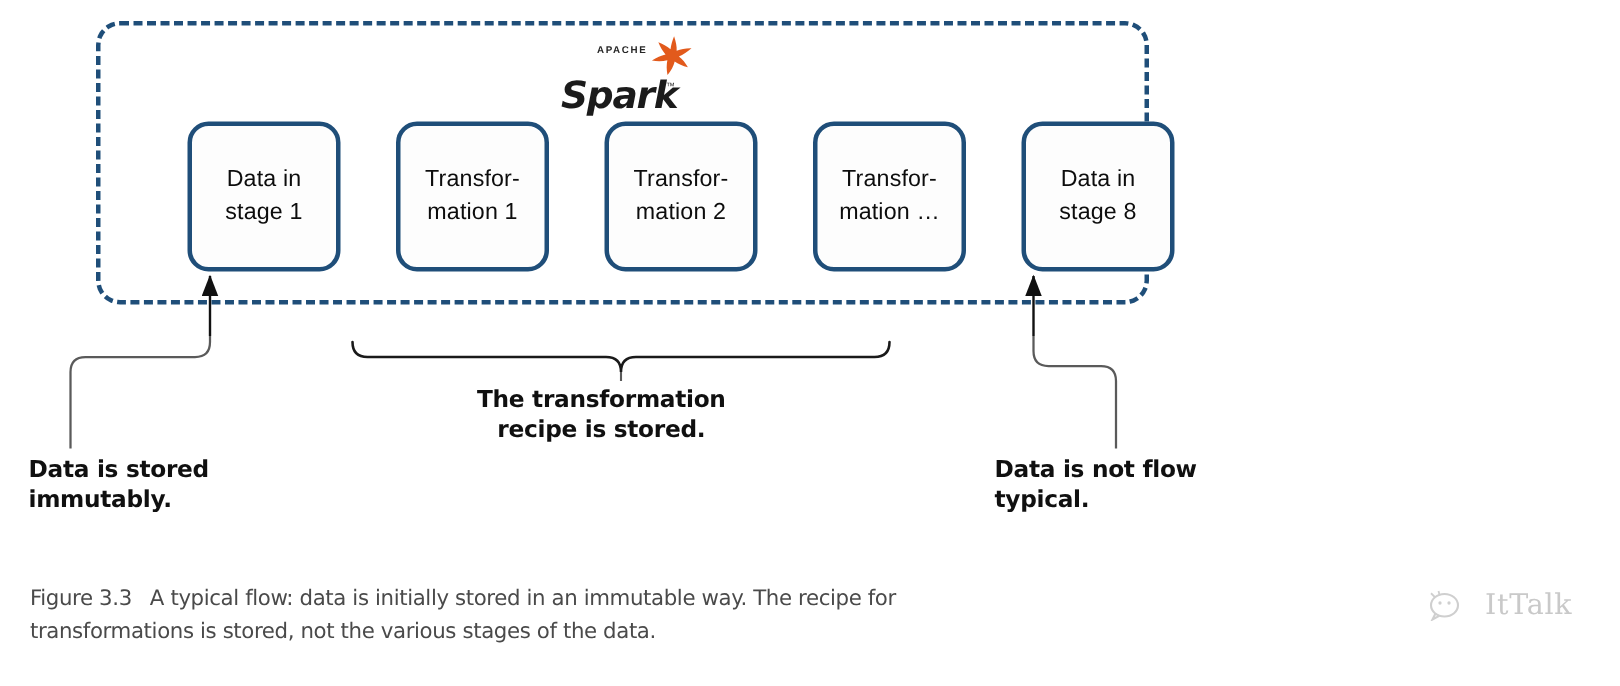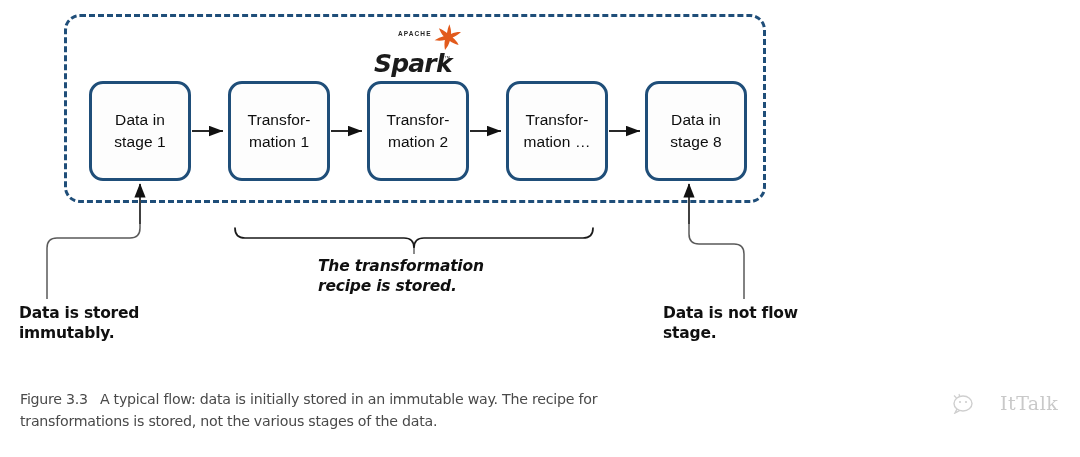--- a/index.html
+++ b/index.html
@@ -47,20 +47,21 @@
     flex-direction: column;
     align-items: center;
     justify-content: center;
     font-size: 15.5px;
     color: #0d0d0d;
     line-height: 1.42;
     top: 81px;
     width: 102px;
     height: 100px;
     letter-spacing: 0.1px;
+    margin-left: 36px;
   }
   .pbox span { display: block; text-align: center; white-space: nowrap; }
 
   .pbox.b1 { left: 89px; }
   .pbox.b2 { left: 228px; }
   .pbox.b3 { left: 367px; }
   .pbox.b4 { left: 506px; }
   .pbox.b5 { left: 645px; }
 
   
@@ -107,21 +108,21 @@
     position: absolute;
     font-family: "DejaVu Sans", sans-serif;
     font-weight: bold;
     font-size: 15.5px;
     color: #101010;
     line-height: 1.30;
     letter-spacing: -0.2px;
     white-space: nowrap;
   }
   .callout.left   { left: 19px;  top: 303px; }
-  .callout.middle { left: 318px; top: 256px; text-align: left; font-style: italic; }
+  .callout.middle { left: 318px; top: 256px; text-align: center; }
   .callout.right  { left: 663px; top: 303px; }
 
   
   .caption {
     position: absolute;
     left: 20px;
     top: 389px;
     width: 640px;
     font-family: "DejaVu Sans", sans-serif;
     font-weight: normal;
@@ -131,21 +132,21 @@
     letter-spacing: -0.25px;
   }
   .caption .fignum { margin-right: 12px; }
 
   
   .watermark {
     position: absolute;
     left: 952px;
     top: 392px;
     display: flex;
-    gap: 22px;
+    gap: 12px;
     color: #c8c8c8;
   }
   .watermark .wm-text {
     font-family: "DejaVu Serif", serif;
     font-size: 19px;
     color: #c9c9c9;
     letter-spacing: 0.5px;
   }
 </style>
 </head>
@@ -235,21 +236,21 @@
   <div class="callout left">
     <div>Data is stored</div>
     <div>immutably.</div>
   </div>
   <div class="callout middle">
     <div>The transformation</div>
     <div>recipe is stored.</div>
   </div>
   <div class="callout right">
     <div>Data is not flow</div>
-    <div>stage.</div>
+    <div>typical.</div>
   </div>
 
   <div class="caption">
     <span class="fignum">Figure 3.3</span><span>A typical flow: data is initially stored in an immutable way. The recipe for transformations is stored, not the various stages of the data.</span>
   </div>
 
   <div class="watermark">
     <svg width="26" height="22" viewBox="0 0 26 22">
       <ellipse cx="11" cy="11.5" rx="9" ry="7.5" fill="none" stroke="#cfcfcf" stroke-width="1.4"></ellipse>
       <path d="M5,17 L3,21 L7.5,18.6" fill="none" stroke="#cfcfcf" stroke-width="1.4"></path>

